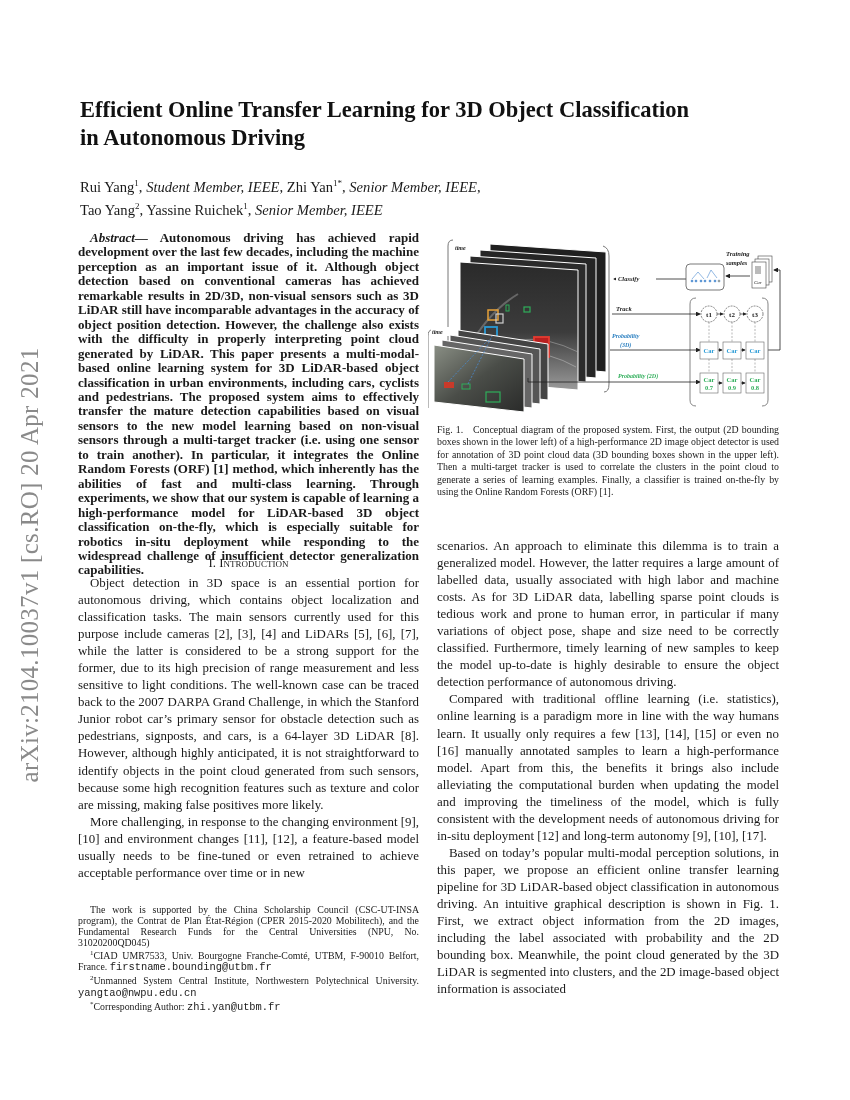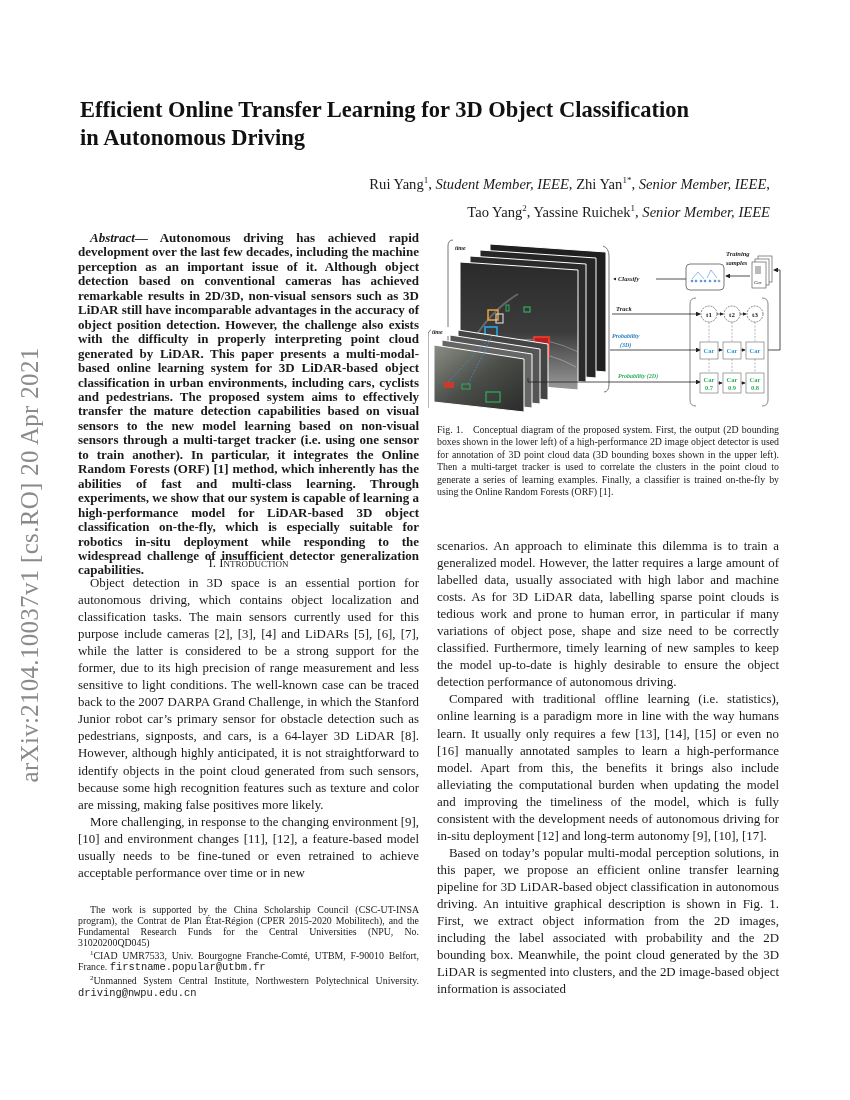--- a/index.html
+++ b/index.html
@@ -1,20 +1,20 @@
 <!DOCTYPE html>
 <html><head>
 <meta charset="utf-8">
 <style>
   html, body { margin: 0; padding: 0; background: #ffffff; }
   body { width: 850px; height: 1100px; position: relative; overflow: hidden; font-family: "Liberation Serif", "DejaVu Serif", serif; color: #1a1a1a; }
   .arxiv { position: absolute; left: 10px; top: 290px; width: 40px; height: 550px; }
   .arxiv span { position: absolute; left: 50%; top: 50%; transform: translate(-50%,-50%) rotate(-90deg); white-space: nowrap; font-family: "Liberation Serif", serif; font-size: 25px; color: #8a8a8a; letter-spacing: 0.3px; }
   .title { position: absolute; left: 80px; top: 96px; width: 690px; text-align: left; font-weight: bold; font-size: 22.5px; line-height: 28px; color: #111; }
-  .authors { position: absolute; left: 80px; top: 168px; width: 690px; text-align: right; font-size: 14.6px; line-height: 24px; }
+  .authors { position: absolute; left: 80px; top: 174px; width: 690px; text-align: left; font-size: 14.6px; line-height: 19px; }
   .authors sup { font-size: 9px; }
   .authors i { font-style: italic; }
   .col { position: absolute; font-size: 12.9px; line-height: 17.05px; text-align: justify; }
   .left { left: 78px; width: 341px; }
   .right { left: 437px; width: 342px; }
   .abstract { top: 231px; font-weight: bold; font-size: 13px; line-height: 14.45px; }
   .abstract .lbl { font-style: italic; }
   .p { margin: 0; text-indent: 12px; }
   .sec { position: absolute; top: 556px; left: 78px; width: 341px; text-align: center; font-size: 12.9px; }
   .sec .sc { font-variant: small-caps; }
@@ -57,22 +57,23 @@
   <span>I. </span><span class="sc">Introduction</span>
 </div>
 
 <div class="col left intro">
   <p class="p">Object detection in 3D space is an essential portion for autonomous driving, which contains object localization and classification tasks. The main sensors currently used for this purpose include cameras [2], [3], [4] and LiDARs [5], [6], [7], while the latter is considered to be a strong support for the former, due to its high precision of range measurement and less sensitive to light conditions. The well-known case can be traced back to the 2007 DARPA Grand Challenge, in which the Stanford Junior robot car’s primary sensor for obstacle detection such as pedestrians, signposts, and cars, is a 64-layer 3D LiDAR [8]. However, although highly anticipated, it is not straightforward to identify objects in the point cloud generated from such sensors, because some high recognition features such as texture and color are missing, making false positives more likely.</p>
   <p class="p">More challenging, in response to the changing environment [9], [10] and environment changes [11], [12], a feature-based model usually needs to be fine-tuned or even retrained to achieve acceptable performance over time or in new</p>
 </div>
 
 <div class="fn">
   <p>The work is supported by the China Scholarship Council (CSC-UT-INSA program), the Contrat de Plan État-Région (CPER 2015-2020 Mobilitech), and the Fundamental Research Funds for the Central Universities (NPU, No. 31020200QD045)</p>
-  <p><sup>1</sup><span>CIAD UMR7533, Univ. Bourgogne Franche-Comté, UTBM, F-90010 Belfort, France. </span><span class="mono">firstname.popular@utbm.fr</span></p>
-  <p><sup>2</sup><span>Unmanned System Central Institute, Northwestern Polytechnical University. </span><span class="mono">driving@nwpu.edu.cn</span></p>
+  <p><sup>1</sup><span>CIAD UMR7533, Univ. Bourgogne Franche-Comté, UTBM, F-90010 Belfort, France. </span><span class="mono">firstname.bounding@utbm.fr</span></p>
+  <p><sup>2</sup><span>Unmanned System Central Institute, Northwestern Polytechnical University. </span><span class="mono">yangtao@nwpu.edu.cn</span></p>
+  <p><sup>*</sup><span>Corresponding Author: </span><span class="mono">zhi.yan@utbm.fr</span></p>
 </div>
 
 <div class="figure">
   <svg width="355" height="180" viewBox="0 0 355 180">
     <defs>
       <marker id="arr" markerWidth="6" markerHeight="6" refX="5" refY="3" orient="auto">
         <path d="M0,0 L6,3 L0,6 z" fill="#222"></path>
       </marker>
       <linearGradient id="lidarg" x1="0" y1="0" x2="0" y2="1">
         <stop offset="0" stop-color="#2a2a2a"></stop>

